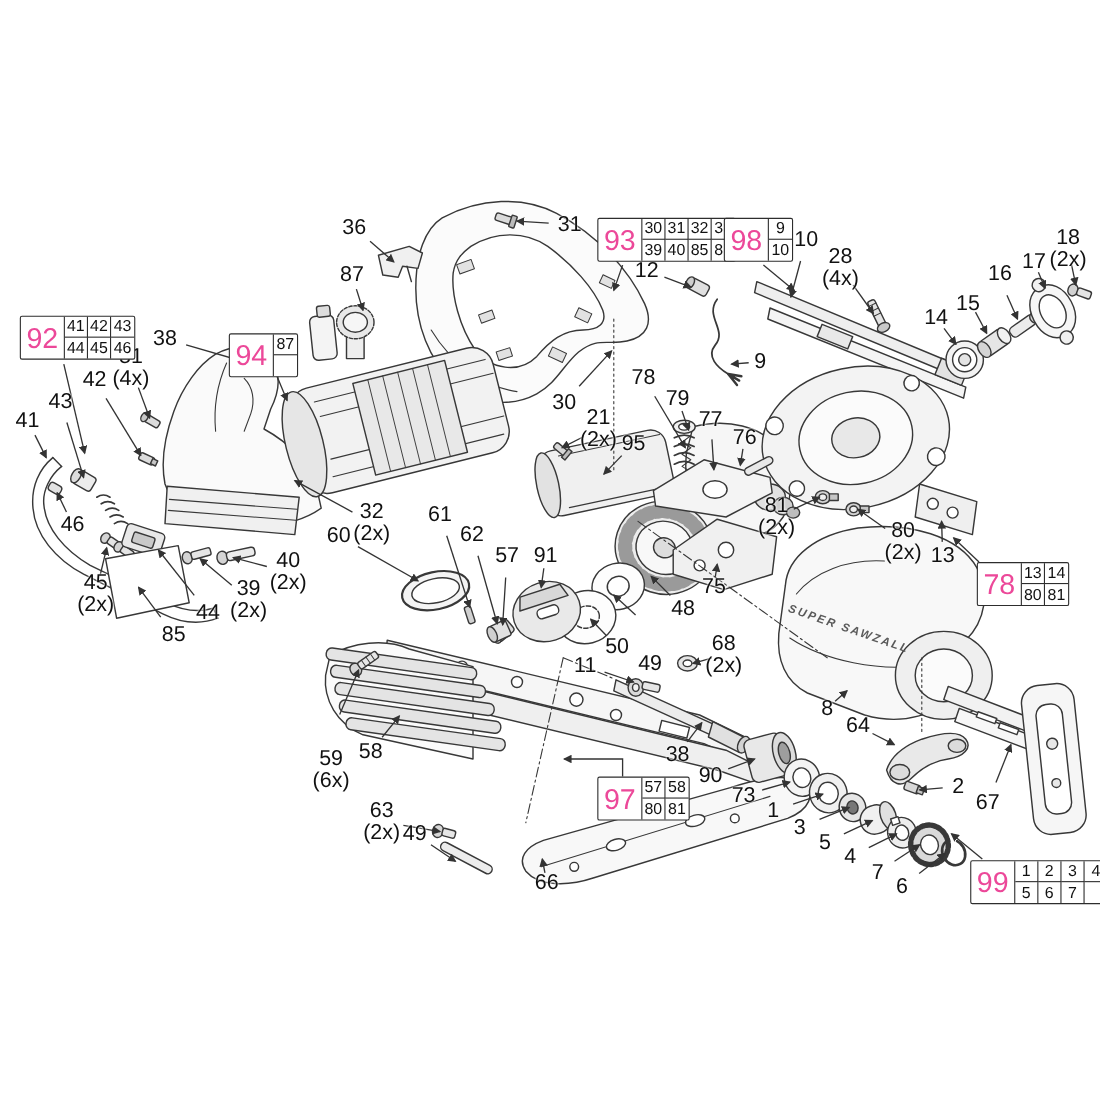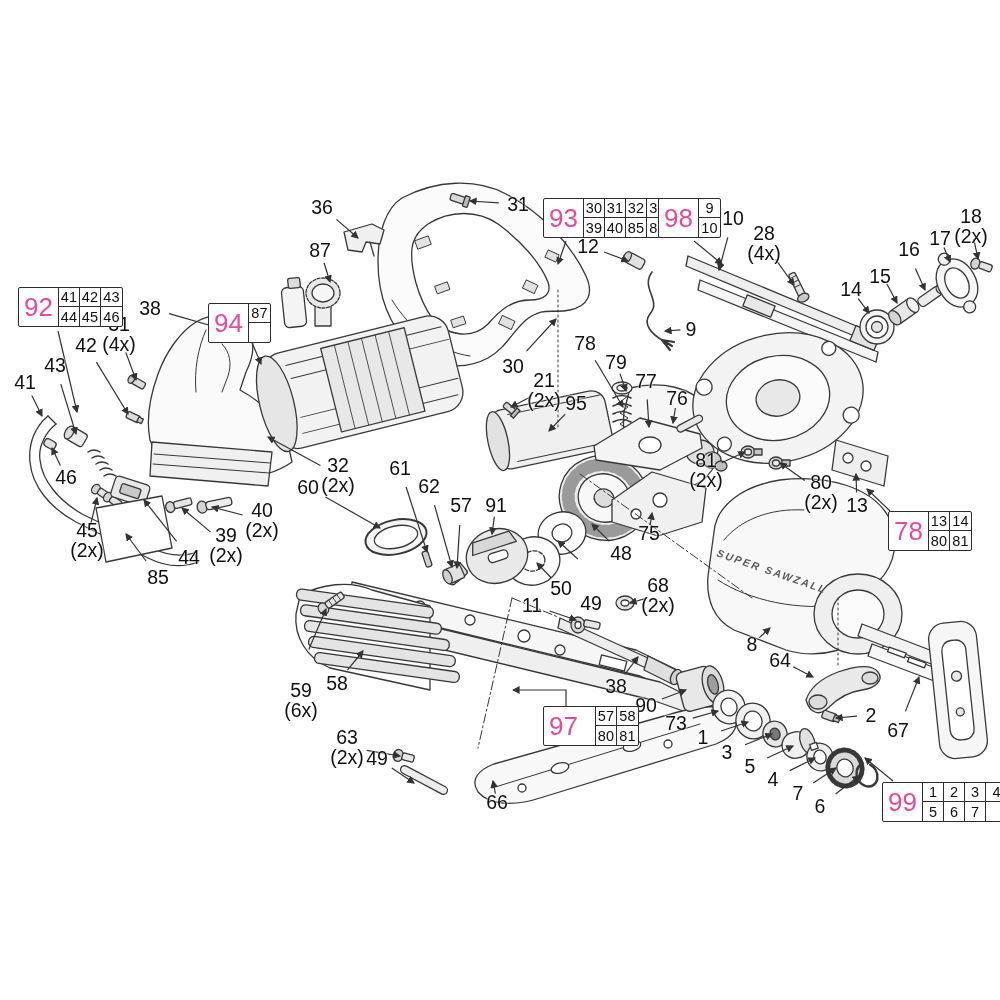--- a/index.html
+++ b/index.html
@@ -748,21 +748,21 @@
           <div class="callout-row">
             <div class="callout-cell">13</div>
             <div class="callout-cell">14</div>
           </div>
           <div class="callout-row">
             <div class="callout-cell">80</div>
             <div class="callout-cell">81</div>
           </div>
         </div>
       </div>
-      <div class="callout" style="left: 543px; top: 706px; gap: 12px;">
+      <div class="callout" style="left: 543px; top: 706px;">
         <div class="callout-id">97</div>
         <div class="callout-grid">
           <div class="callout-row">
             <div class="callout-cell">57</div>
             <div class="callout-cell">58</div>
           </div>
           <div class="callout-row">
             <div class="callout-cell">80</div>
             <div class="callout-cell">81</div>
           </div>

